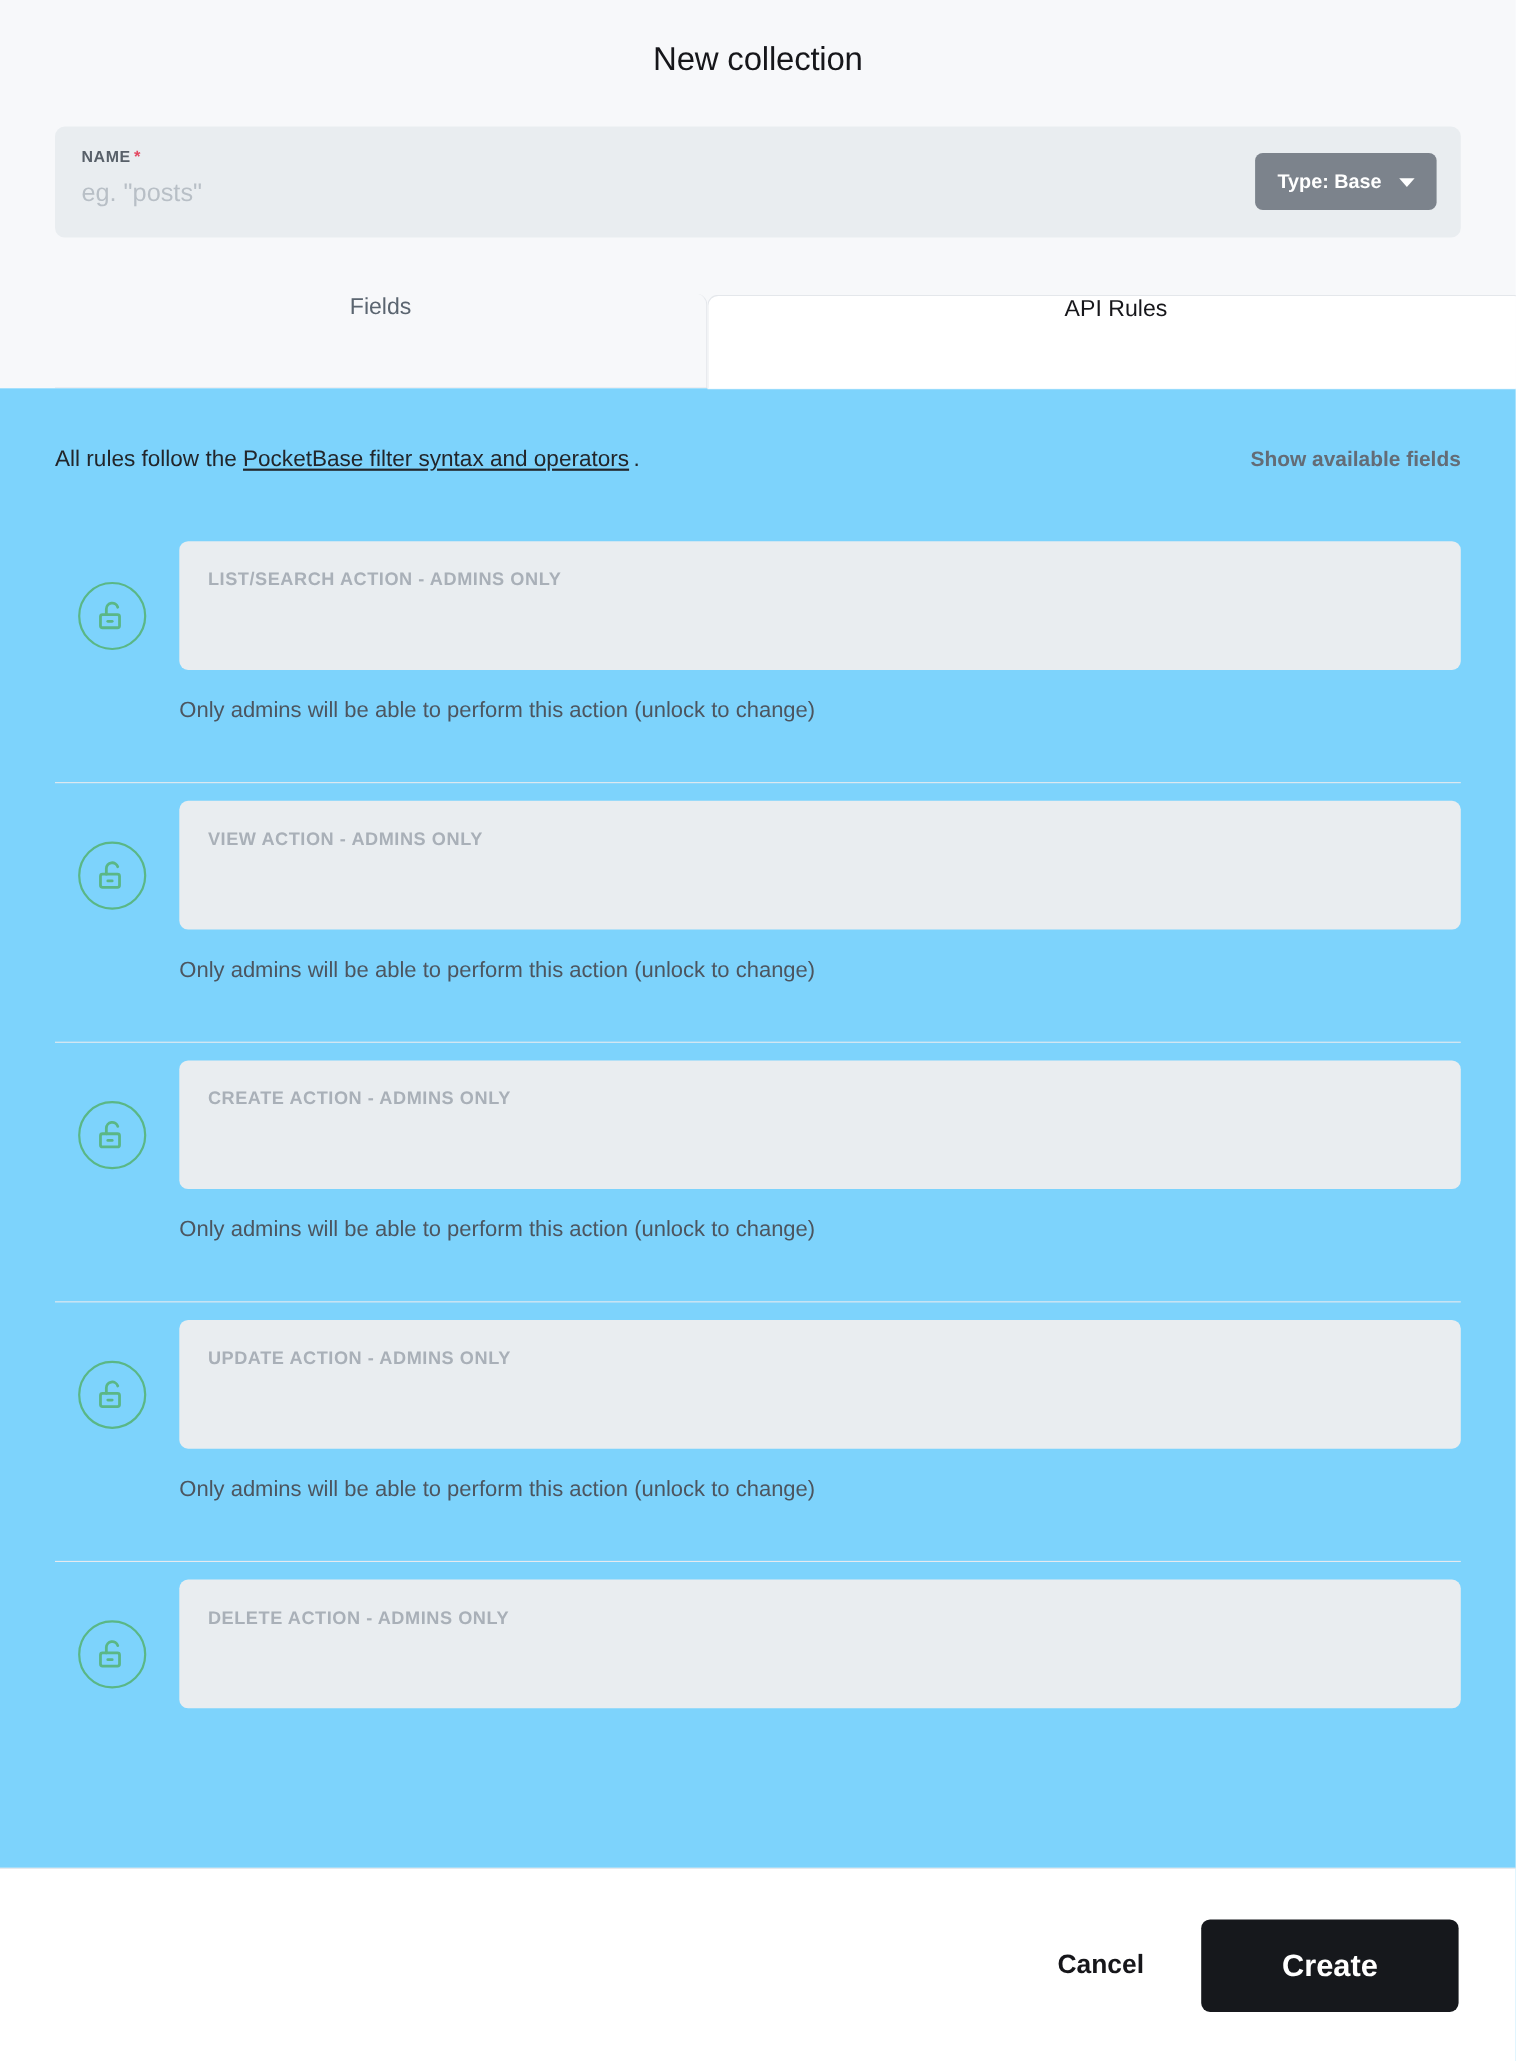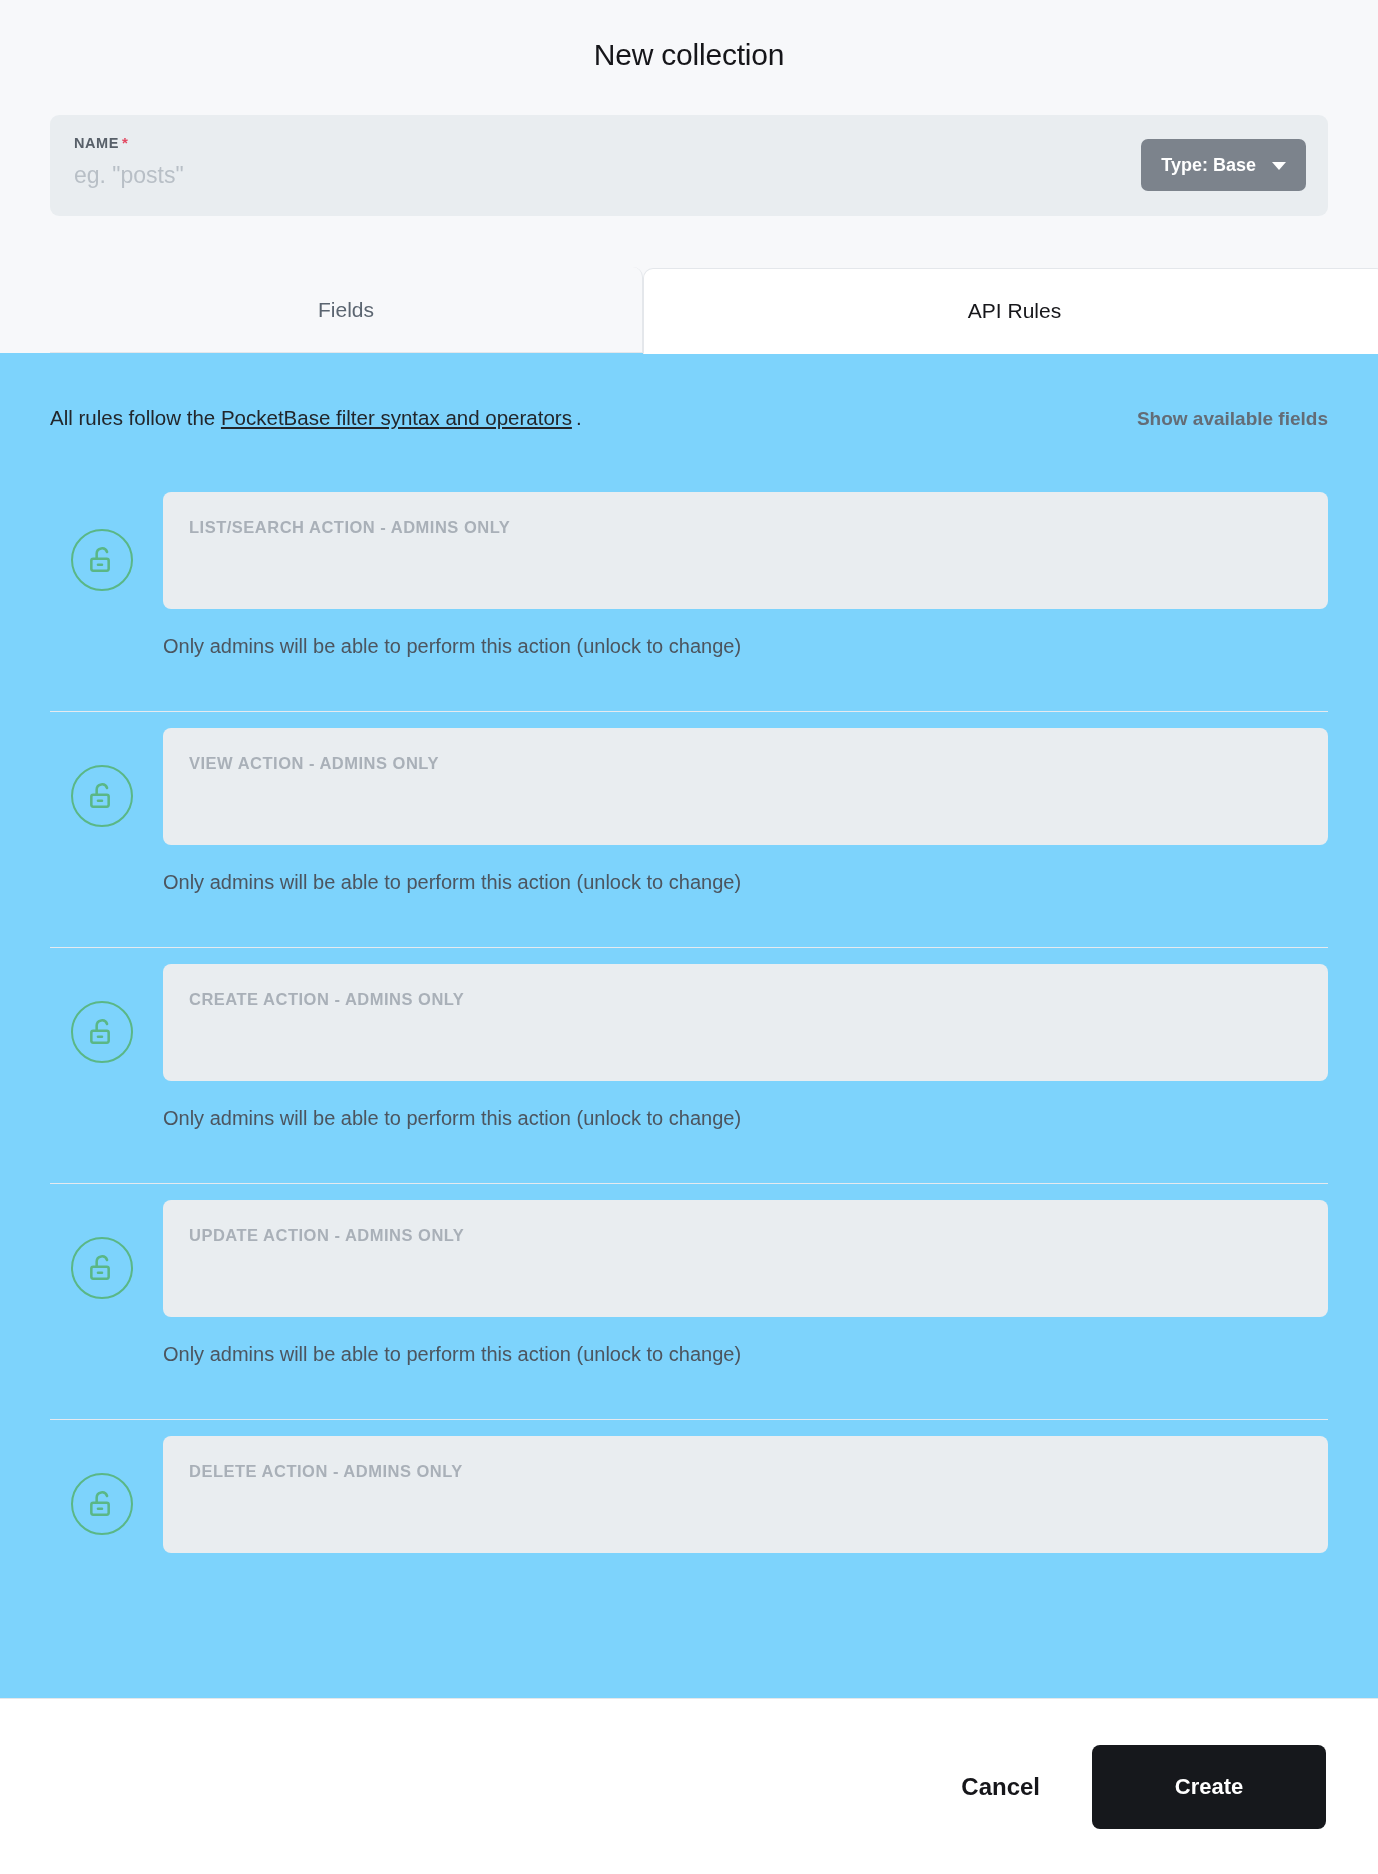--- a/index.html
+++ b/index.html
@@ -106,21 +106,21 @@
     margin-top: 51px;
     background: #f7f8fa;
     height: 86px;
     align-items: flex-end;
     padding-left: 0;
   }
   .tab {
     flex: 0 0 auto;
     height: 86px;
     display: flex;
-    align-items: center;
+    align-items: flex-start;
     justify-content: center;
     font-size: 21px;
     cursor: pointer;
   }
   .tab.inactive {
     width: 593px;
     color: #5b6570;
     background: #f7f8fa;
     border-bottom: 1px solid #e4e7eb;
     border-right: 1px solid #e4e7eb;
@@ -241,21 +241,21 @@
     color: #16161a;
     padding: 16px 26px;
     cursor: pointer;
   }
   .btn-create {
     background: #16181c;
     border: none;
     border-radius: 8px;
     color: #ffffff;
     font-family: "Liberation Sans", sans-serif;
-    font-size: 22px;
+    font-size: 28px;
     font-weight: 700;
     width: 234px;
     height: 84px;
     cursor: pointer;
   }
 </style>
 </head>
 <body>
 
 <div class="panel">

